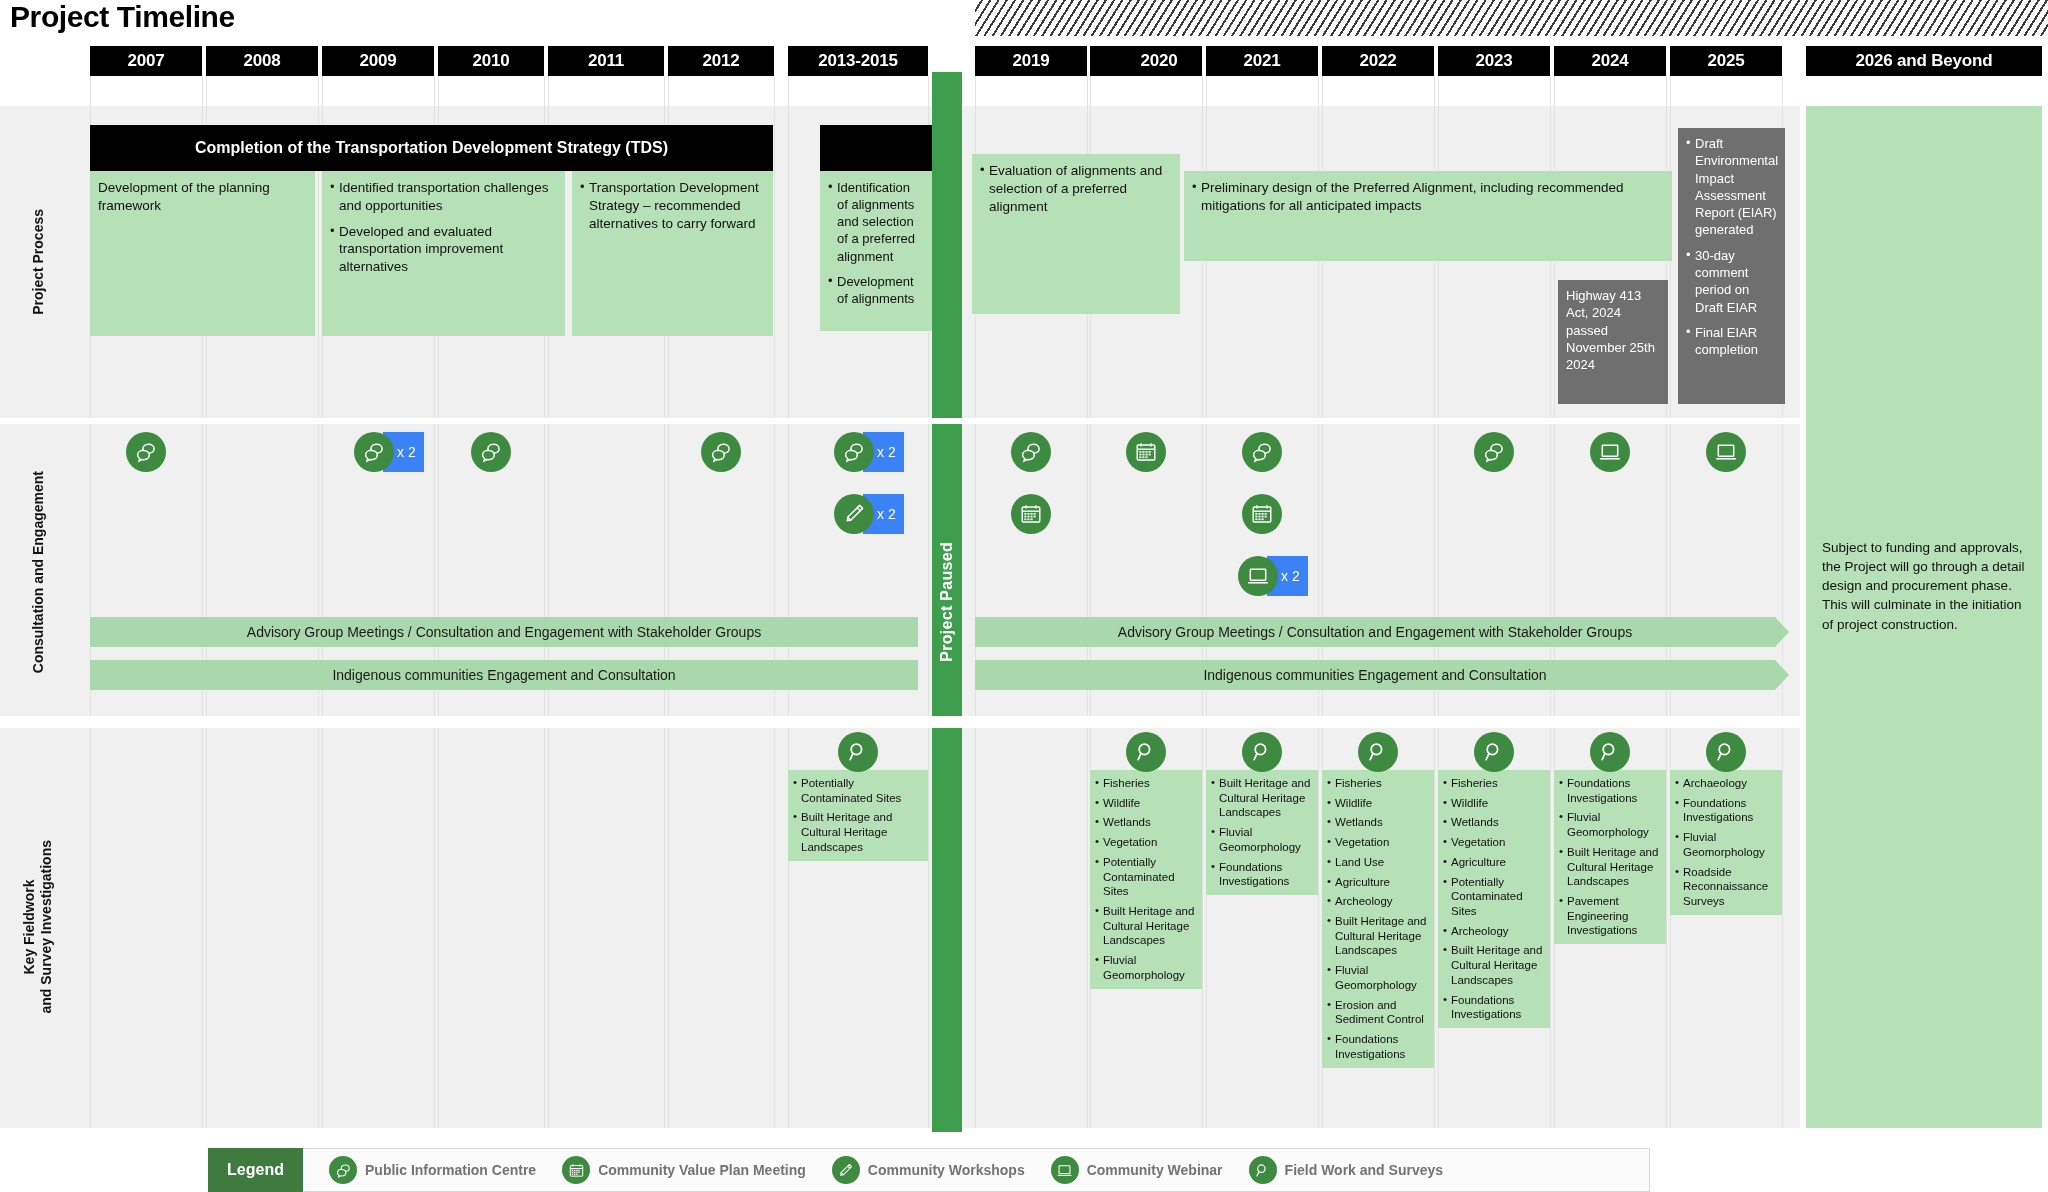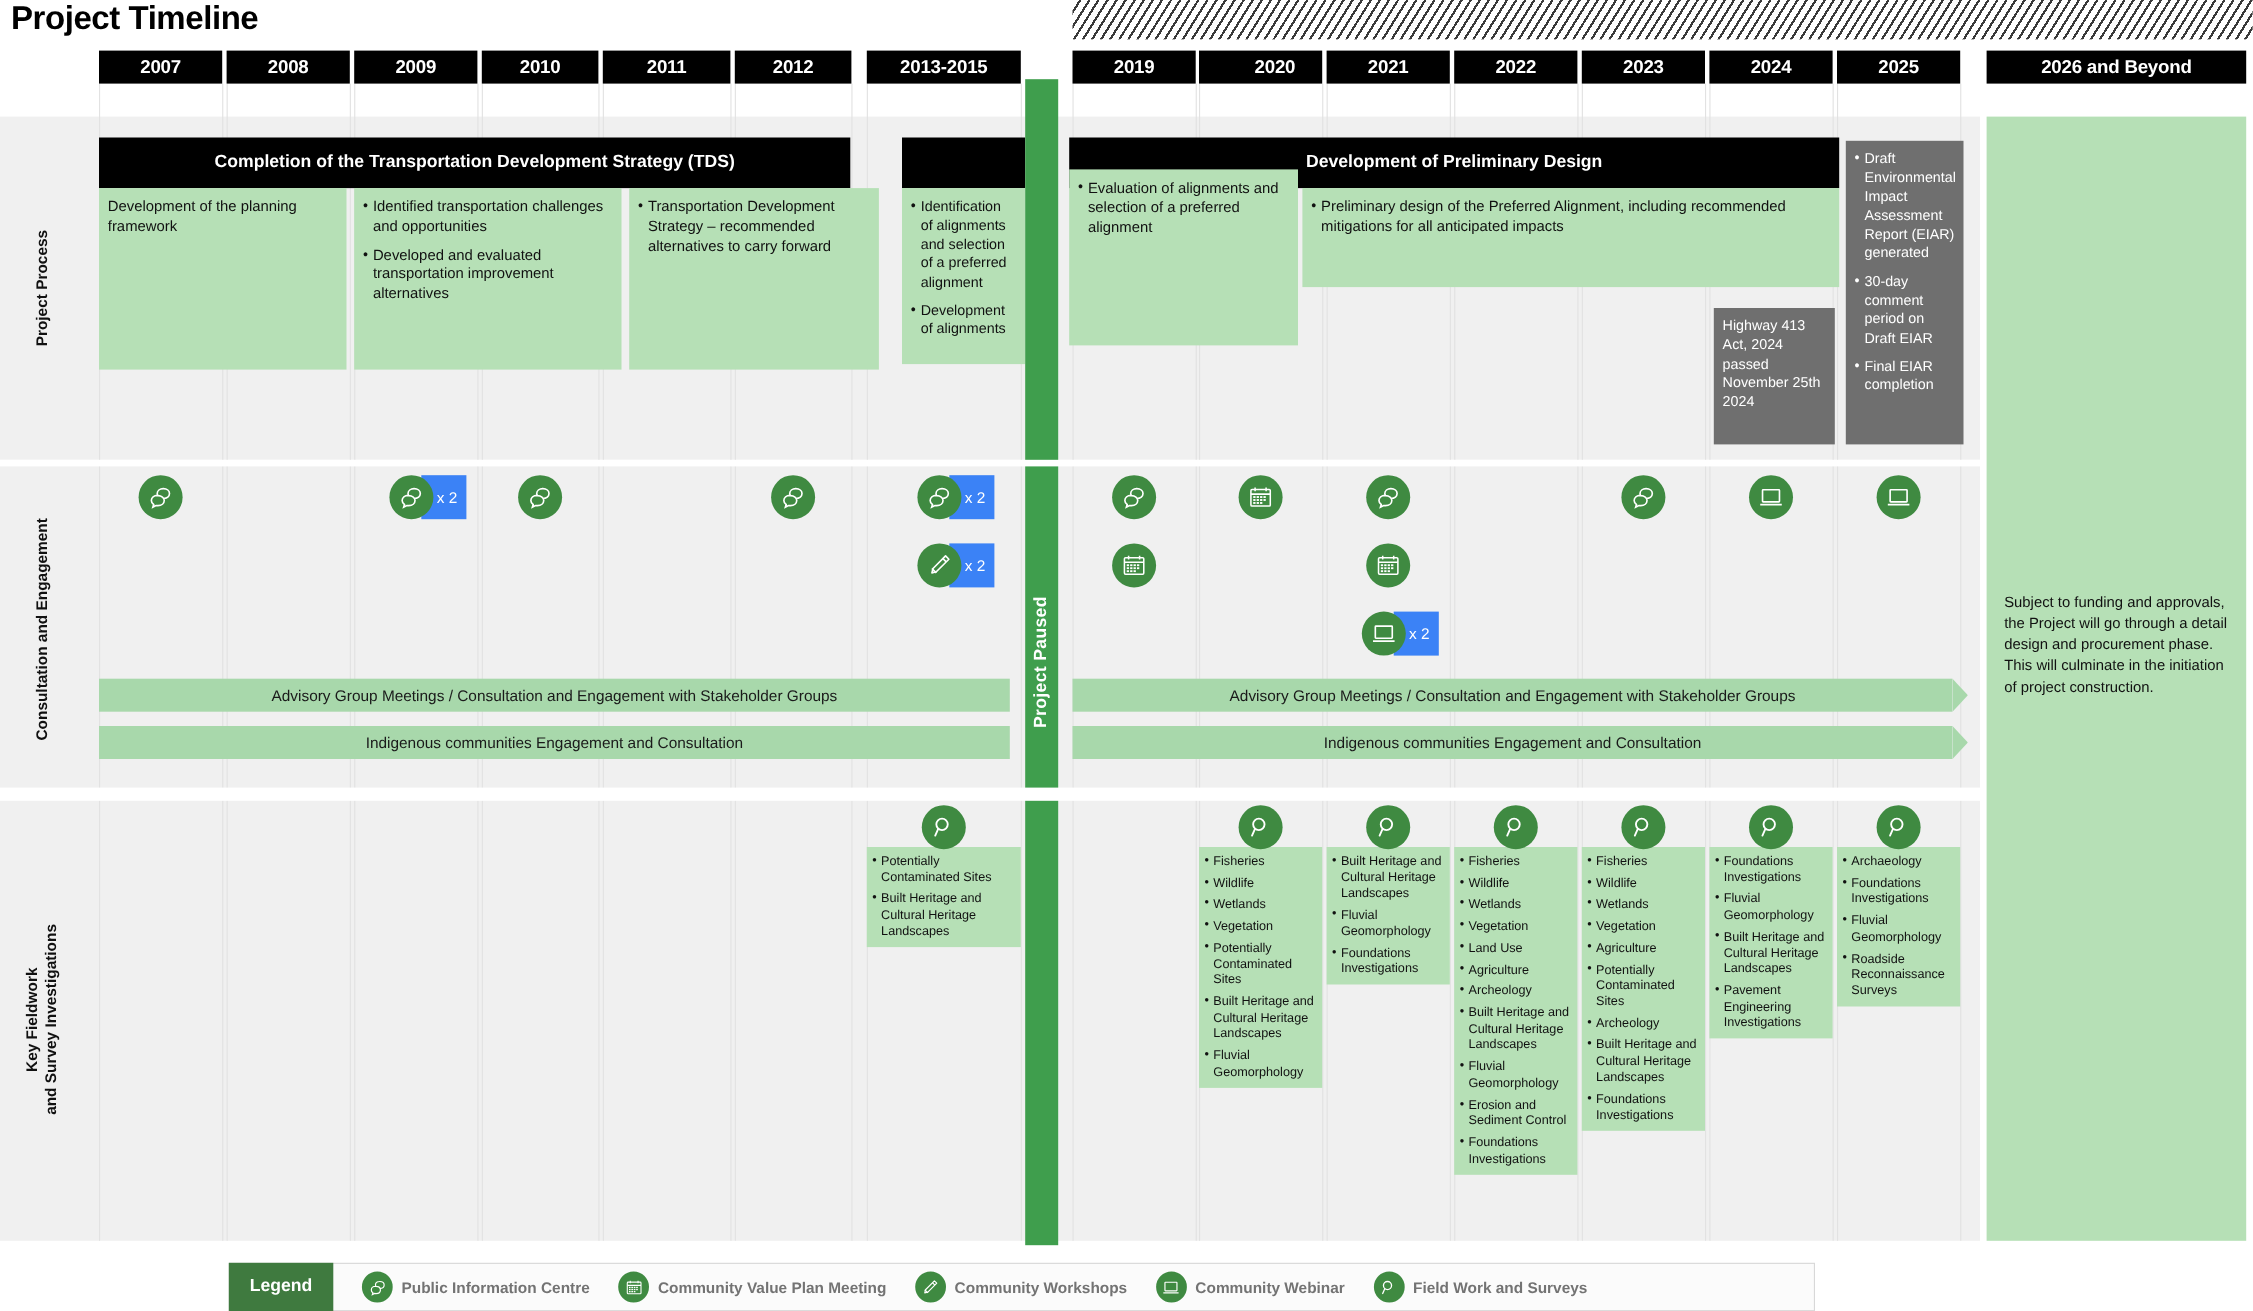--- a/index.html
+++ b/index.html
@@ -234,37 +234,34 @@
     <p class="plainpara">Development of the planning framework</p>
   </div>
 
   <div class="greenbox" style="left:322px; top:171px; width:243px; height:165px;">
     <ul class="blist">
         <li>Identified transportation challenges and opportunities</li>
         <li>Developed and evaluated transportation improvement alternatives</li>
       </ul>
   </div>
 
-  <div class="greenbox" style="left:572px; top:171px; width:227px; height:165px;">
+  <div class="greenbox" style="left:572px; top:171px; width:201px; height:165px;">
     <ul class="blist">
         <li>Transportation Development Strategy – recommended alternatives to carry forward</li>
       </ul>
   </div>
 
   <div class="blackhdr" style="left:820px; top:125px; width:112px; height:46px;"></div>
   <div class="greenbox" style="left:820px; top:171px; width:112px; height:160px; font-size:13px;">
     <ul class="blist">
         <li>Identification of alignments and selection of a preferred alignment</li>
         <li>Development of alignments</li>
       </ul>
   </div>
 
-  <div class="blackhdr" style="left:972px; top:125px; width:700px; height:46px;">
-    <span>Development of Preliminary Design</span>
-  </div>
 
   <div class="greenbox" style="left:972px; top:154px; width:208px; height:160px;">
     <ul class="blist">
         <li>Evaluation of alignments and selection of a preferred alignment</li>
       </ul>
   </div>
   <div class="greenbox" style="left:1184px; top:171px; width:488px; height:90px;">
     <ul class="blist">
         <li>Preliminary design of the Preferred Alignment, including recommended mitigations for all anticipated impacts</li>
       </ul>

